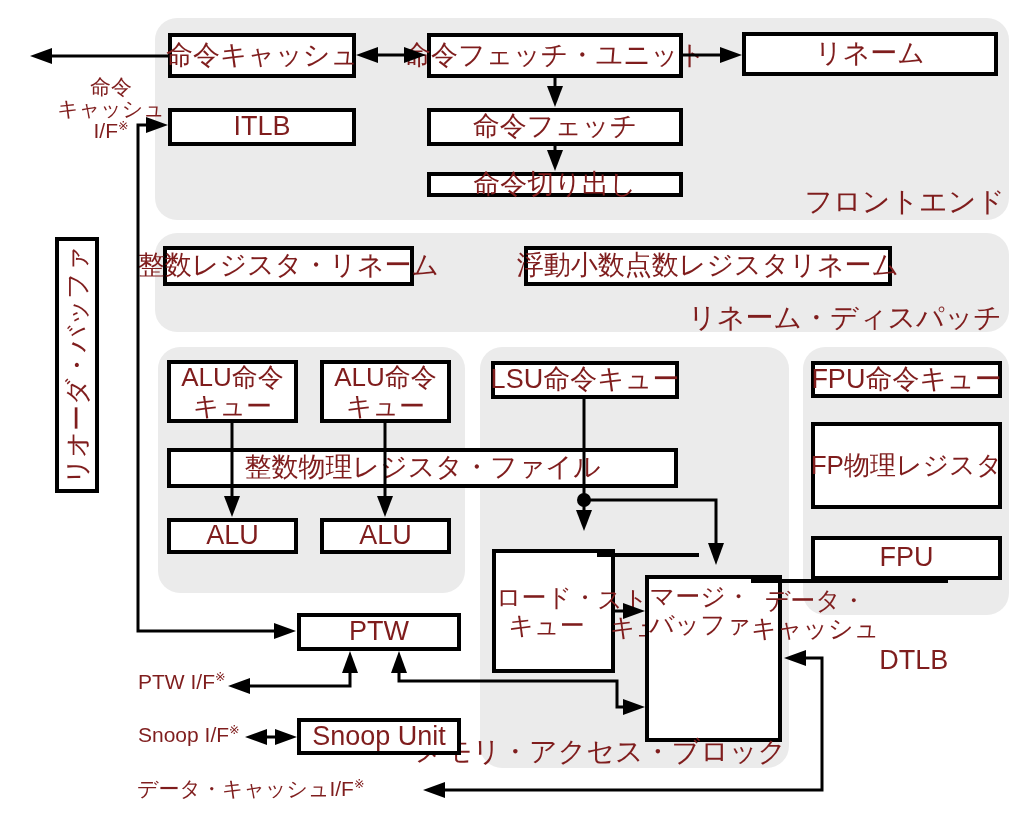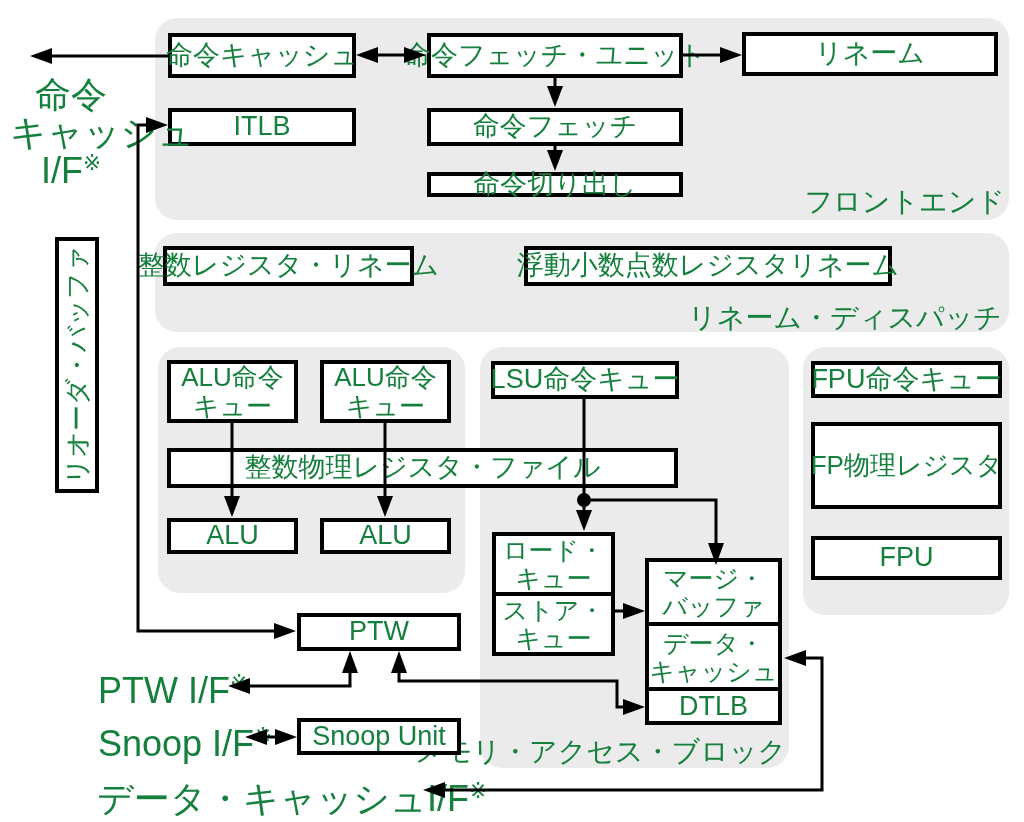--- a/index.html
+++ b/index.html
@@ -1,43 +1,43 @@
 <!DOCTYPE html>
 <html><head>
 <meta charset="utf-8">
 <style>
   html,body{margin:0;padding:0;background:#ffffff;}
   #stage{
     position:relative;width:1024px;height:822px;background:#ffffff;overflow:hidden;
-    font-family:"Liberation Sans","DejaVu Sans",sans-serif;color:#15803d;
+    font-family:"Liberation Sans","DejaVu Sans",sans-serif;color:#7f1d1d;
   }
   .panel{
     position:absolute;background:#ebebeb;border-radius:22px;z-index:1;
   }
   .box{
     position:absolute;background:#ffffff;border:4px solid #000000;z-index:2;
     display:flex;flex-direction:column;align-items:center;justify-content:center;
     box-sizing:border-box;font-size:27px;line-height:1.08;text-align:center;
     white-space:nowrap;
   }
   .stack{
     position:absolute;background:#ffffff;border:4px solid #000000;z-index:2;
-    box-sizing:border-box;display:flex;flex-direction:column;
+    box-sizing:border-box;display:flex;margin-top:17px;
   }
   .cell{
     display:flex;flex-direction:column;align-items:center;justify-content:center;
     font-size:25px;line-height:1.12;text-align:center;white-space:nowrap;
   }
   .cell + .cell{border-top:4px solid #000000;}
   .plabel{
     position:absolute;z-index:2;font-size:28px;white-space:nowrap;
   }
   .plabel.right{text-align:right;}
   .iflabel{
-    position:absolute;z-index:2;font-size:36px;white-space:nowrap;
+    position:absolute;z-index:2;font-size:21px;white-space:nowrap;margin-left:40px;
   }
   .iflabel sup{font-size:0.6em;vertical-align:super;line-height:0;}
   .vtext{
     position:absolute;left:50%;top:50%;transform:translate(-50%,-50%) rotate(-90deg);
     white-space:nowrap;font-size:26px;
   }
   #overlay{position:absolute;left:0;top:0;z-index:3;pointer-events:none;}
   #overlay path{stroke:#000;stroke-width:3;fill:none;}
   #overlay polygon,#overlay circle{fill:#000;stroke:none;}
 </style>

